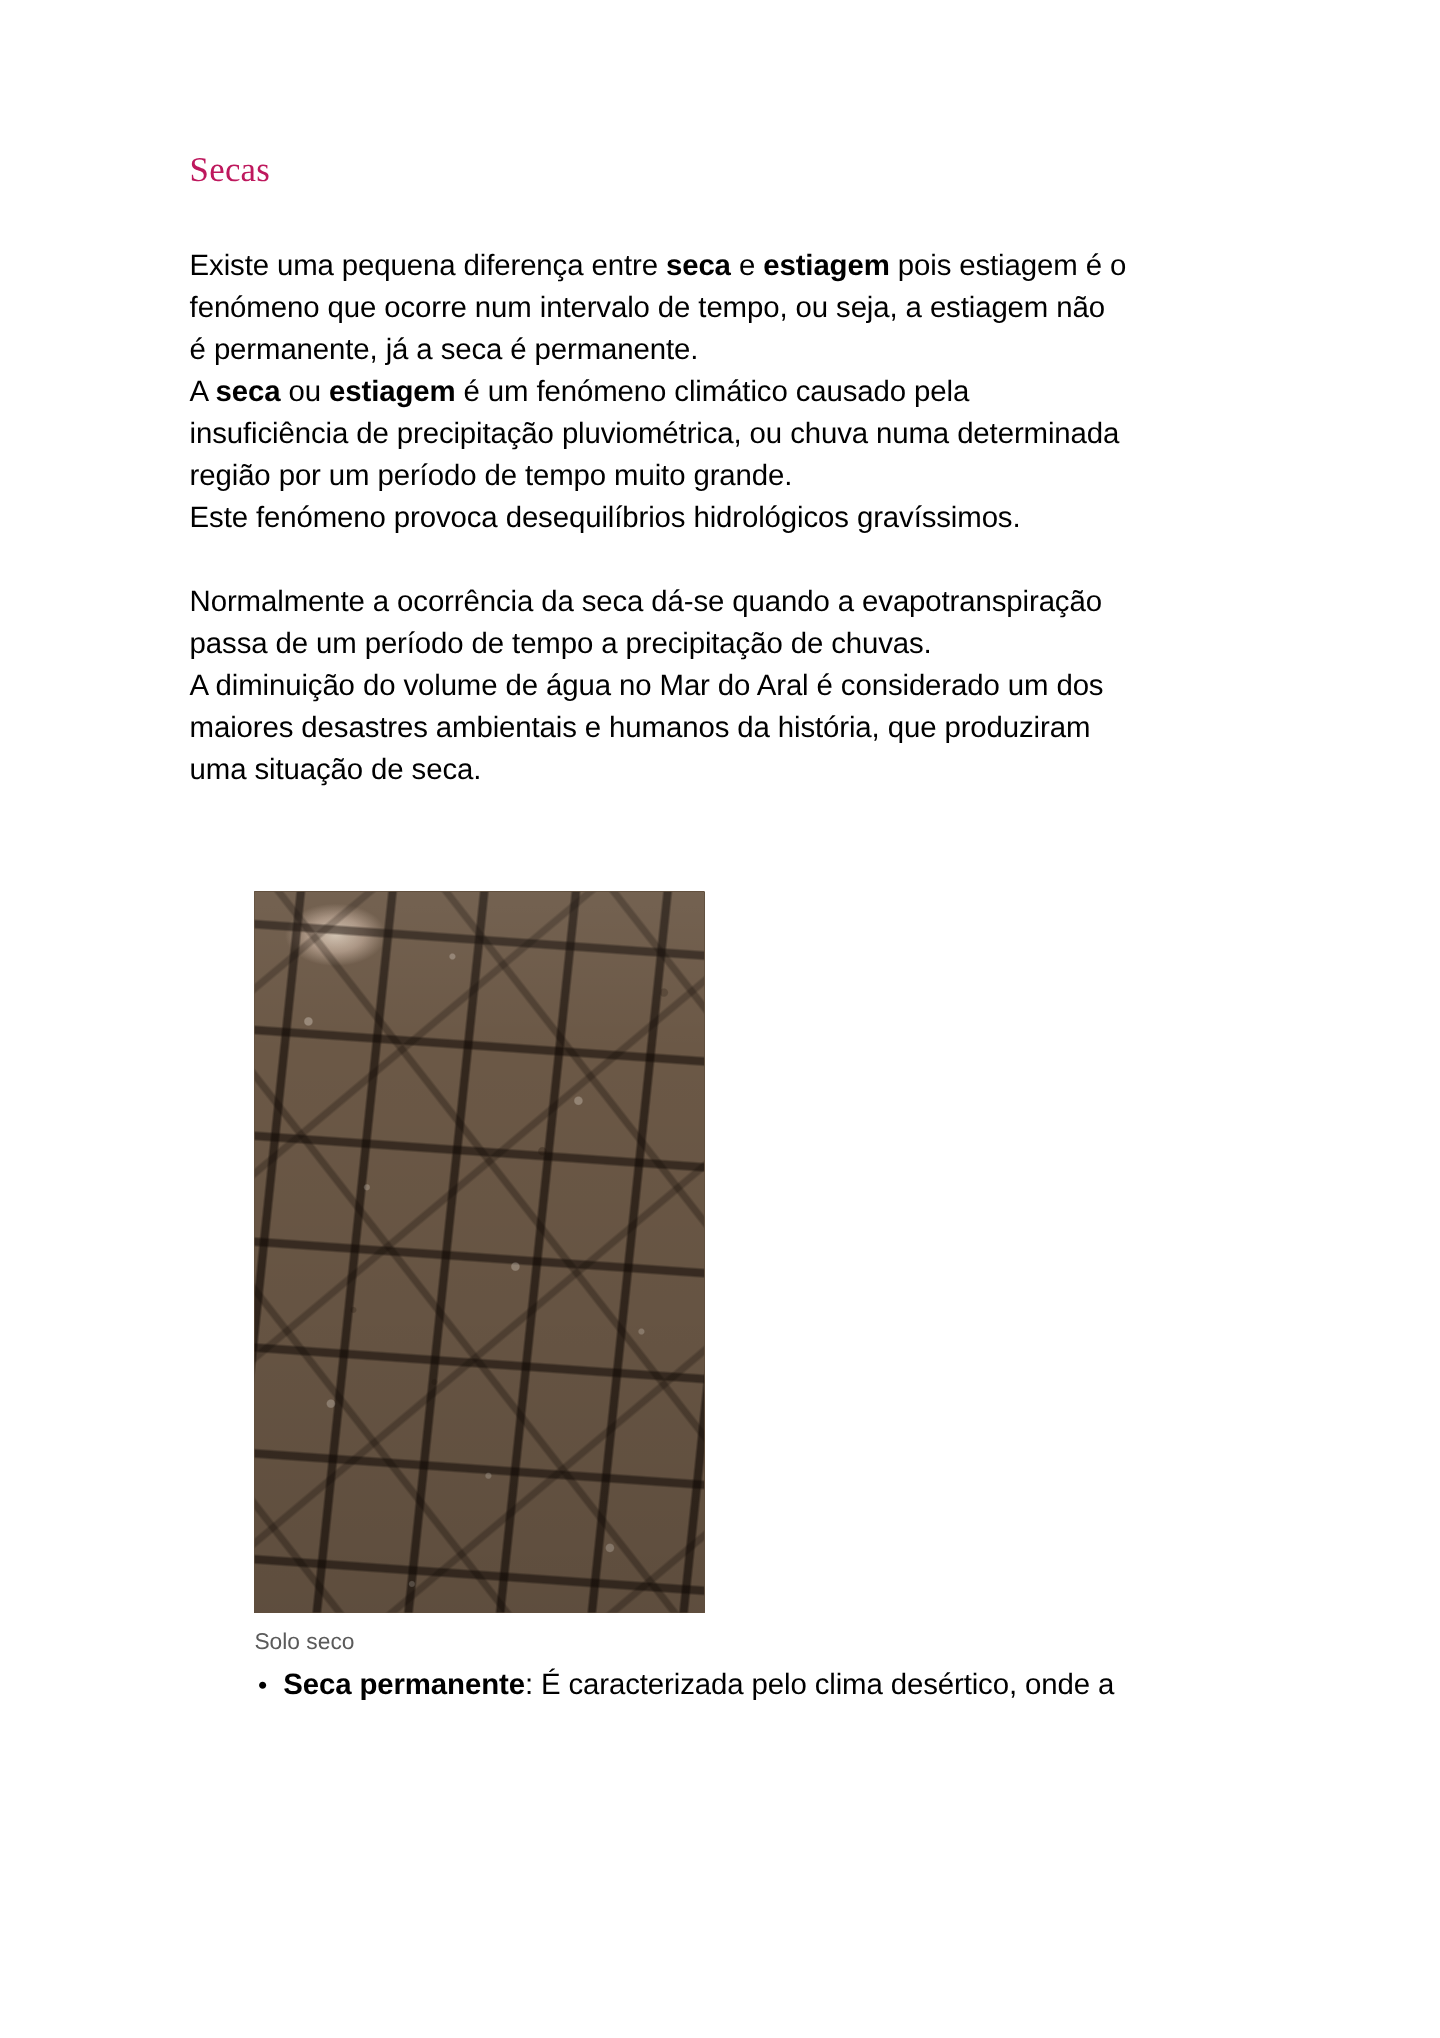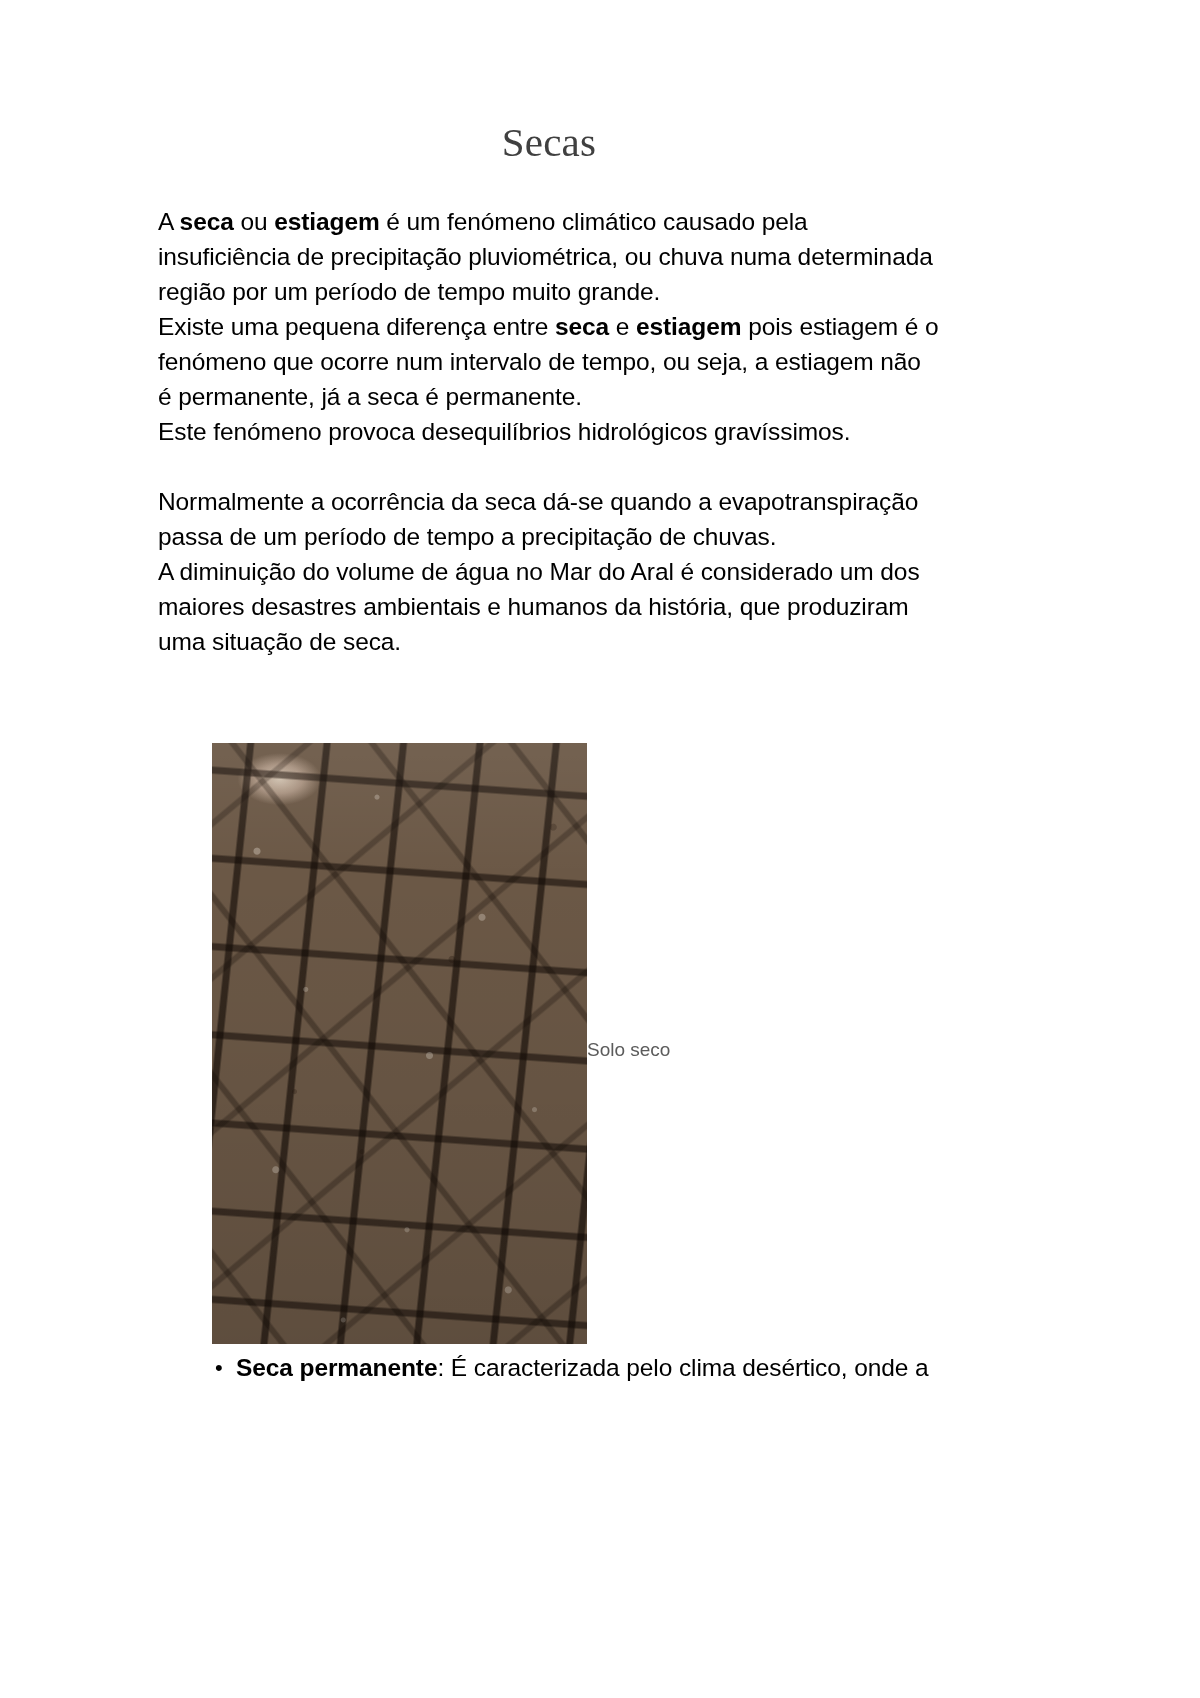--- a/index.html
+++ b/index.html
@@ -27,26 +27,25 @@
     position: absolute;
     left: 158px;
     top: 118px;
     width: 782px;
   }
 
   
   h1.doc-title {
     font-family: "Liberation Serif", "DejaVu Serif", serif;
     font-weight: normal;
-    font-size: 41px;
+    font-size: 29px;
     line-height: 48px;
     letter-spacing: 0.2px;
     margin: 0 0 38px 0;
-    color: #404040;
-    text-align: center;
+    color: #be185d;
   }
   h2.section-title {
     font-family: "Liberation Serif", "DejaVu Serif", serif;
     font-weight: normal;
     font-size: 38px;
     line-height: 44px;
     letter-spacing: 0.2px;
     margin: 0 0 2px 0;
     color: #000;
   }
@@ -62,22 +61,22 @@
   p.body + p.body { margin-top: 0; }
   .gap-small { height: 35px; }
   .gap-large { height: 70px; }
 
   b, strong { font-weight: bold; }
 
   
   .figure {
     margin: 14px 0 0 0;
     display: flex;
-    flex-direction: row;
-    align-items: center;
+    flex-direction: column;
+    align-items: flex-start;
     width: 782px;
   }
   .figure-shift {
     margin-left: 54px;
   }
   .photo {
     width: 375px;
     height: 601px;
     position: relative;
     overflow: hidden;
@@ -181,23 +180,23 @@
   }
 </style>
 </head>
 <body>
 
 <div class="page">
   <div class="content">
 
     <h1 class="doc-title">Secas</h1>
 
+    <p class="body"><span>Existe uma pequena diferença entre </span><b>seca</b><span> e </span><b>estiagem</b><span> pois estiagem é o fenómeno que ocorre num intervalo de tempo, ou seja, a estiagem não é permanente, já a seca é permanente.</span></p>
+
     <p class="body"><span>A </span><b>seca</b><span> ou </span><b>estiagem</b><span> é um fenómeno climático causado pela insuficiência de precipitação pluviométrica, ou chuva numa determinada região por um período de tempo muito grande.</span></p>
-
-    <p class="body"><span>Existe uma pequena diferença entre </span><b>seca</b><span> e </span><b>estiagem</b><span> pois estiagem é o fenómeno que ocorre num intervalo de tempo, ou seja, a estiagem não é permanente, já a seca é permanente.</span></p>
 
     <p class="body">Este fenómeno provoca desequilíbrios hidrológicos gravíssimos.</p>
 
     <div class="gap-small"></div>
 
     <p class="body">Normalmente a ocorrência da seca dá-se quando a evapotranspiração passa de um período de tempo a precipitação de chuvas.</p>
 
     <p class="body">A diminuição do volume de água no Mar do Aral é considerado um dos maiores desastres ambientais e humanos da história, que produziram uma situação de seca.</p>
 
     <div class="gap-large"></div>

